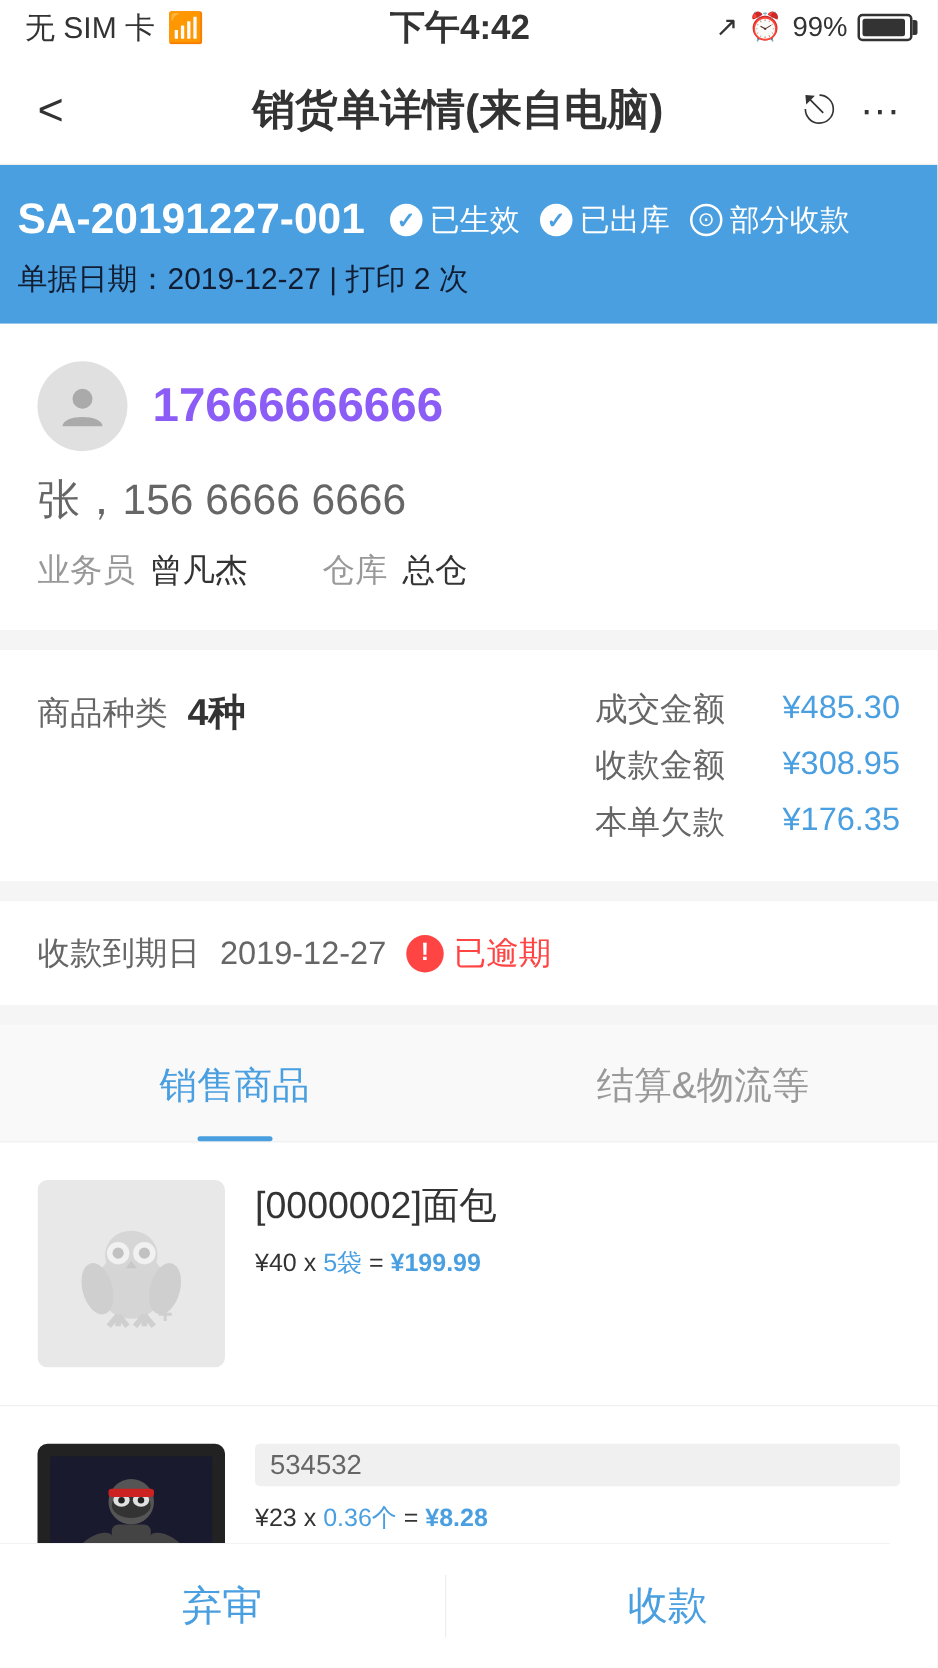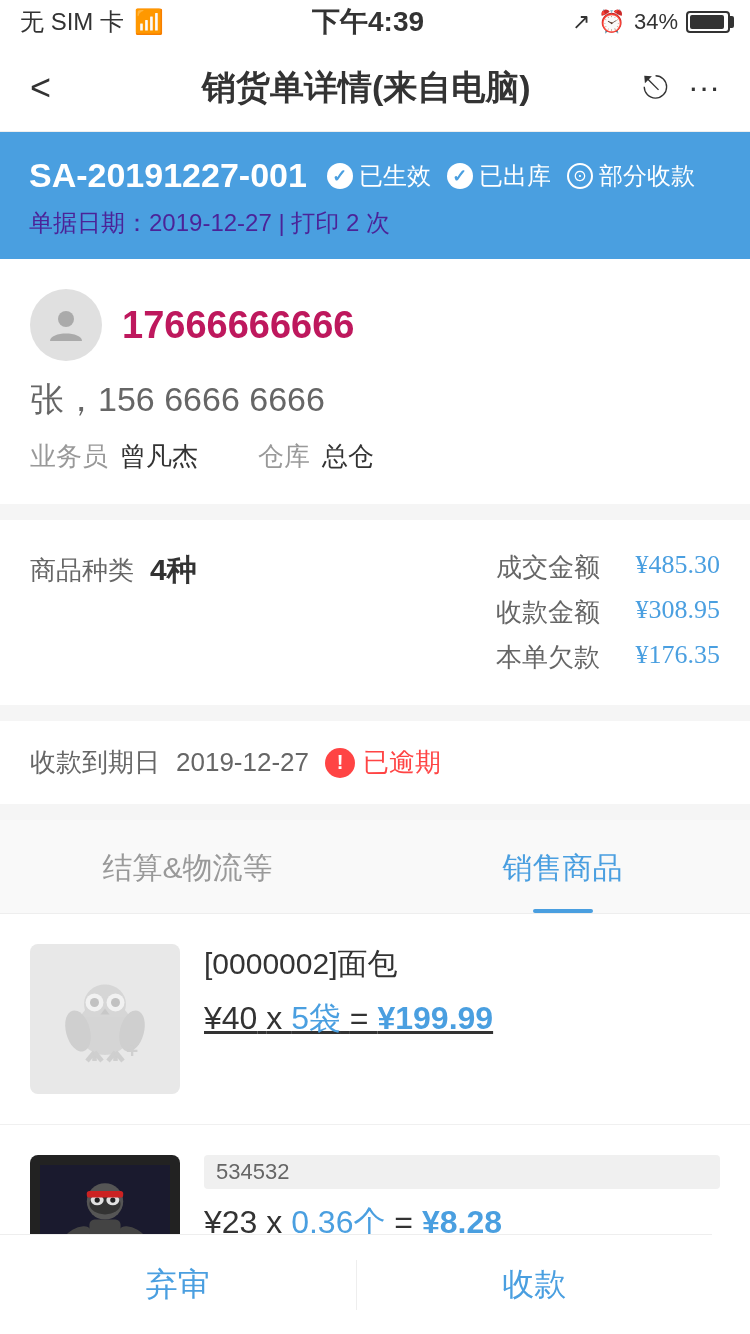--- a/index.html
+++ b/index.html
@@ -84,21 +84,21 @@
     }
     .nav-icon {
       font-size: 32px;
       color: #333;
       cursor: pointer;
     }
 
     
     .header-banner {
       background: #4A9FE0;
-      padding: 24px 29px 20px;
+      padding: 24px 14px 20px;
     }
     .banner-top {
       display: flex;
       align-items: center;
       gap: 20px;
       margin-bottom: 12px;
     }
     .order-id {
       font-size: 34px;
       font-weight: bold;
@@ -132,21 +132,21 @@
       border-radius: 50%;
       border: 2px solid #fff;
       display: flex;
       align-items: center;
       justify-content: center;
       font-size: 16px;
       color: #fff;
     }
     .banner-date {
       font-size: 24px;
-      color: #4c1d95;
+      color: #0f172a;
       opacity: 0.95;
     }
 
     
     .customer-section {
       background: #fff;
       padding: 30px;
       margin-bottom: 16px;
     }
     .customer-top {
@@ -163,21 +163,21 @@
       display: flex;
       align-items: center;
       justify-content: center;
       font-size: 36px;
       color: #999;
       flex-shrink: 0;
     }
     .customer-id {
       font-size: 38px;
       font-weight: 600;
-      color: #be185d;
+      color: #8b5cf6;
     }
     .customer-name {
       font-size: 34px;
       color: #666;
       margin-bottom: 16px;
     }
     .customer-meta {
       display: flex;
       gap: 60px;
     }
@@ -216,22 +216,22 @@
     }
     .summary-right {
       display: flex;
       flex-direction: column;
       align-items: flex-end;
       gap: 10px;
     }
     .summary-row {
       display: flex;
       justify-content: flex-end;
+      gap: 20px;
       font-size: 26px;
-      font-family: Liberation Serif, serif;
     }
     .summary-row-label { color: #666; }
     .summary-row-value { color: #4A9FE0; font-weight: 500; min-width: 120px; text-align: right; }
 
     
     .payment-due {
       background: #fff;
       padding: 24px 30px;
       display: flex;
       align-items: center;
@@ -333,23 +333,22 @@
     }
     .product-sku {
       display: inline-block;
       background: #f0f0f0;
       color: #666;
       font-size: 22px;
       padding: 4px 12px;
       border-radius: 4px;
     }
     .product-price {
-      font-size: 32px;
+      font-size: 20px;
       color: #333;
-      text-decoration: underline;
     }
     .product-price .qty { color: #4A9FE0; }
     .product-price .total { color: #4A9FE0; font-weight: bold; }
 
     
     .owl-logo {
       width: 100%;
       height: 100%;
       display: flex;
       align-items: center;
@@ -396,25 +395,25 @@
     }
   </style>
 </head>
 <body>
 
 <div class="status-bar">
   <div class="status-left">
     <span>无 SIM 卡</span>
     <span>📶</span>
   </div>
-  <div class="status-center">下午4:39</div>
+  <div class="status-center">下午4:42</div>
   <div class="status-right">
     <span>↗</span>
     <span>⏰</span>
-    <span>34%</span>
+    <span>99%</span>
     <div class="battery">
       <div class="battery-fill"></div>
     </div>
   </div>
 </div>
 
 <div class="nav-bar">
   <span class="nav-back">&lt;</span>
   <span class="nav-title">销货单详情(来自电脑)</span>
   <div class="nav-right">
@@ -494,25 +493,25 @@
   <span>收款到期日</span>
   <span>2019-12-27</span>
   <div class="overdue-badge">
     <div class="overdue-icon">!</div>
     <span>已逾期</span>
   </div>
 </div>
 
 <div class="tabs-section">
   <div class="tabs-row">
+    <div class="tab-item active">
+      <span>销售商品</span>
+    </div>
     <div class="tab-item">
       <span>结算&amp;物流等</span>
-    </div>
-    <div class="tab-item active">
-      <span>销售商品</span>
     </div>
   </div>
 </div>
 
 <div class="products-list">
 
   <div class="product-item">
     <div class="product-image">
       <div class="owl-logo">
         <svg viewBox="0 0 60 60" fill="none" xmlns="http://www.w3.org/2000/svg">

